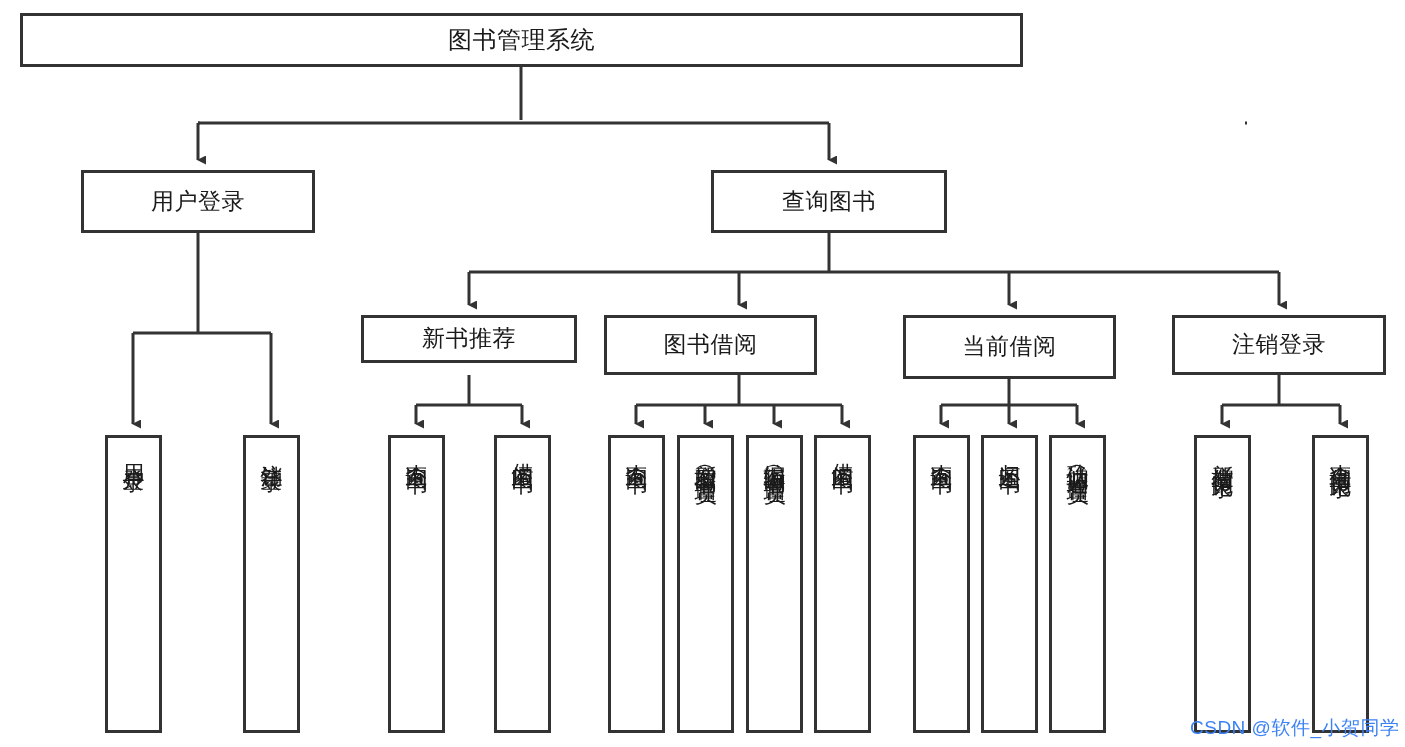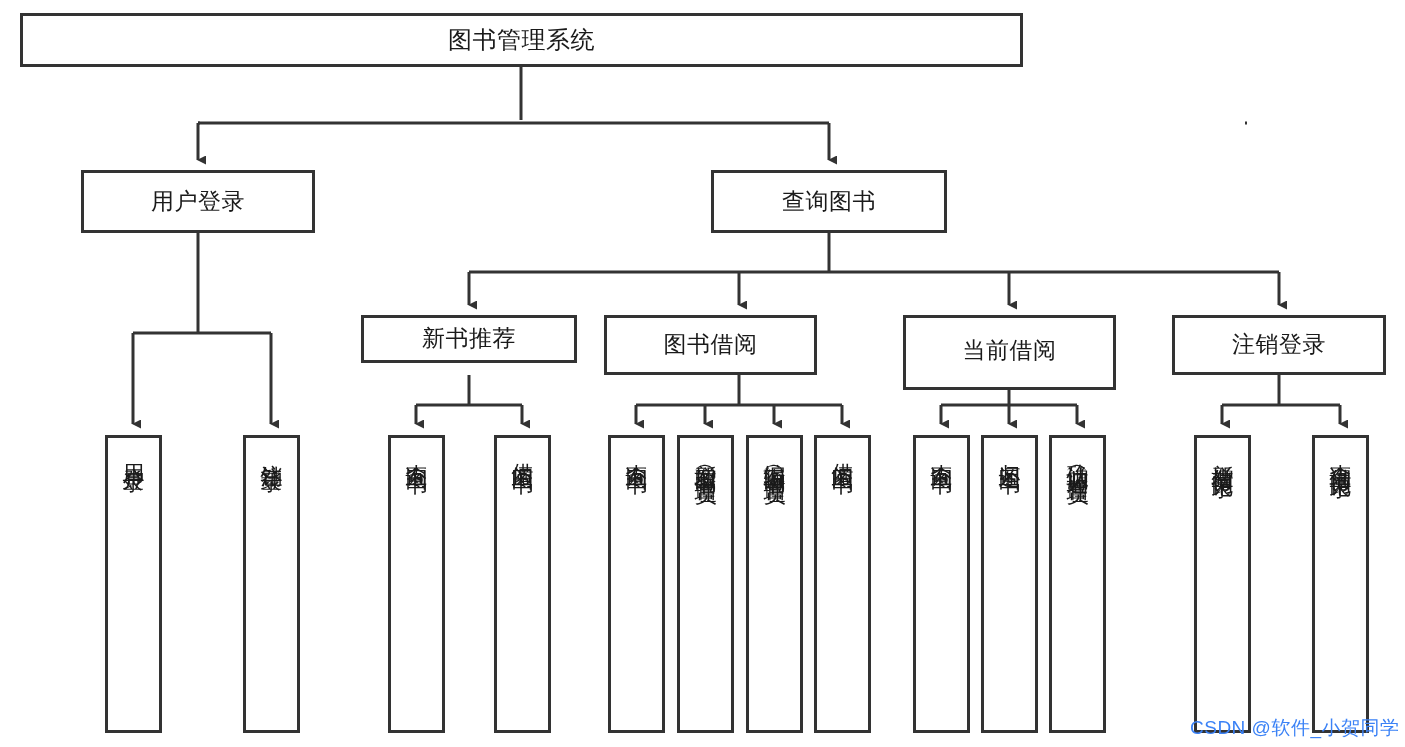--- a/index.html
+++ b/index.html
@@ -141,21 +141,21 @@
   <div class="node horiz" style="left:711px; top:170px; width:236px; height:63px;">
     <span>查询图书</span>
   </div>
 
   <div class="node horiz" style="left:361px; top:315px; width:216px; height:48px;text-align:center;">
     <span>新书推荐</span>
   </div>
   <div class="node horiz" style="left:604px; top:315px; width:213px; height:60px;">
     <span>图书借阅</span>
   </div>
-  <div class="node horiz" style="left:903px; top:315px; width:213px; height:75px;font-family:Liberation Mono, monospace;">
+  <div class="node horiz" style="left:903px; top:315px; width:213px; height:64px;">
     <span>当前借阅</span>
   </div>
   <div class="node horiz" style="left:1172px; top:315px; width:214px; height:60px;">
     <span>注销登录</span>
   </div>
 
   <div class="node leaf leaf-center" style="left:105px; top:435px; width:57px; height:298px;">
     <span class="vtext">用户登录</span>
   </div>
   <div class="node leaf leaf-center" style="left:243px; top:435px; width:57px; height:298px;">

